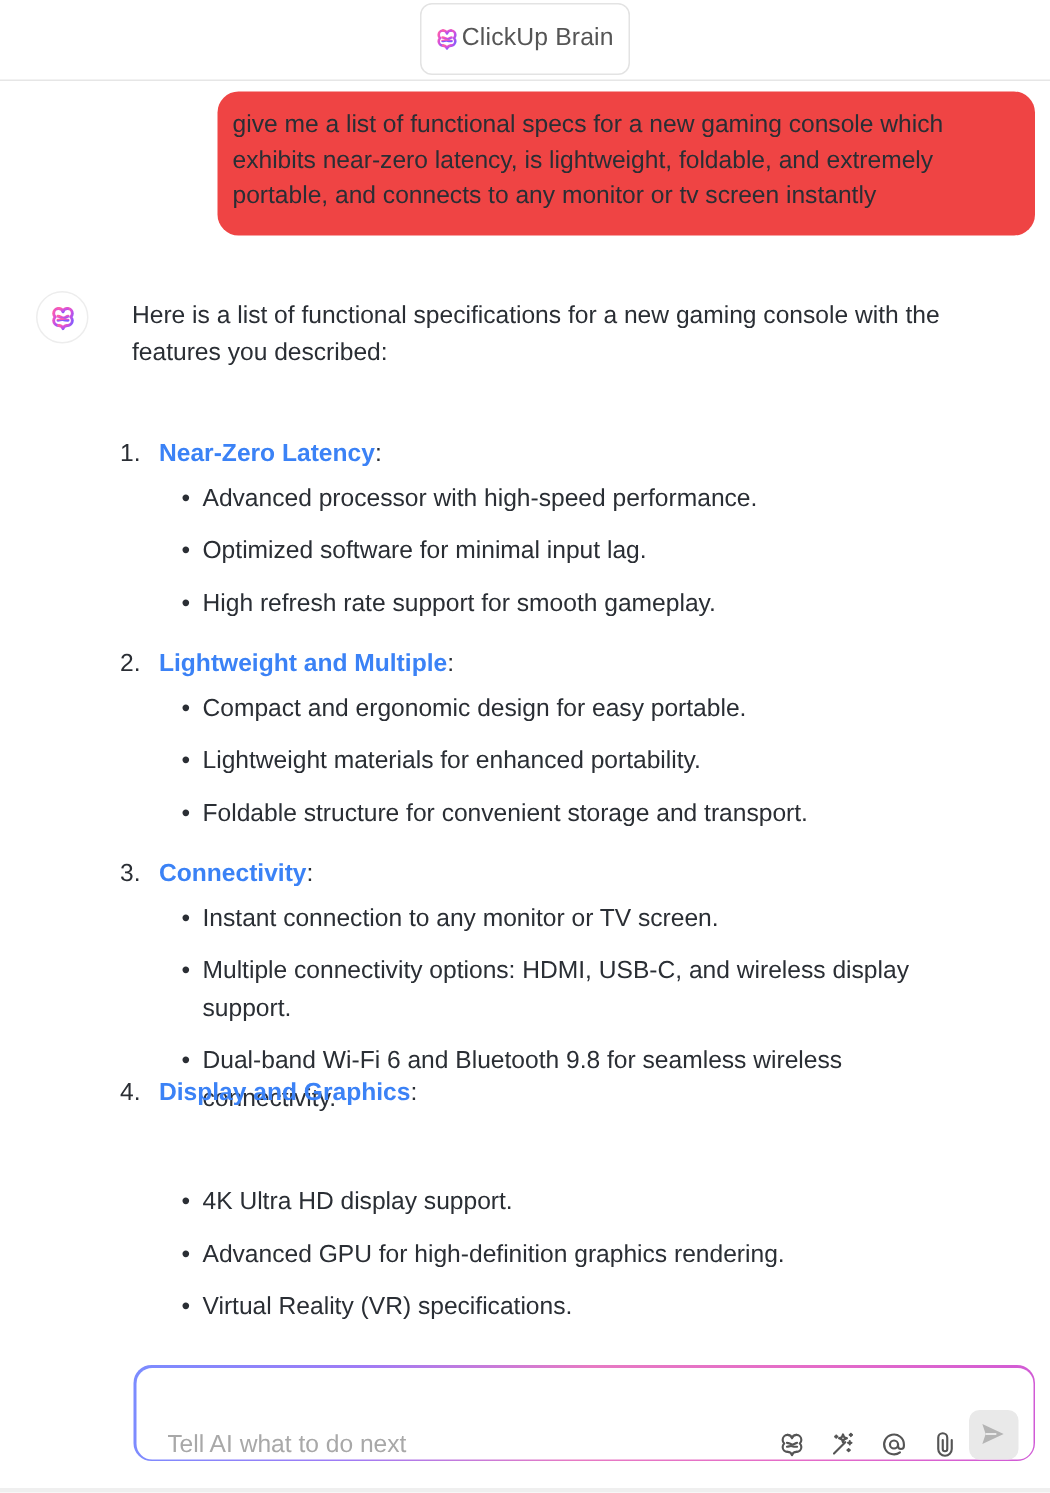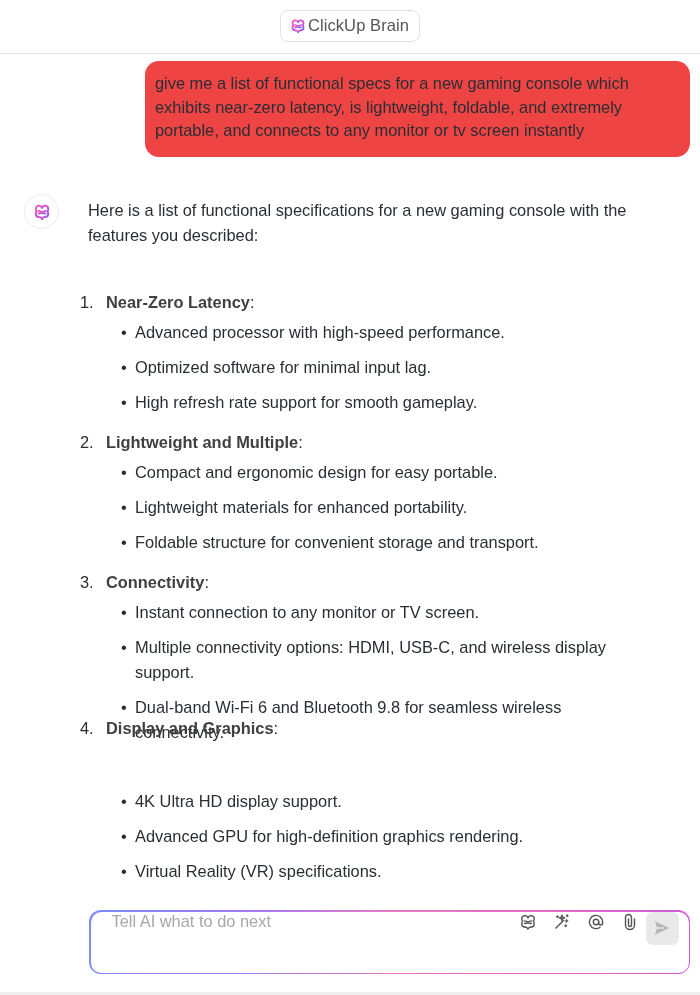--- a/index.html
+++ b/index.html
@@ -9,21 +9,21 @@
       font-family: "Liberation Sans", sans-serif;
       color: #2a2e34;
     }
     .header {
       position: absolute; left: 0; top: 0; width: 700px; height: 54px;
       border-bottom: 1px solid #e6e6e6;
       display: flex; align-items: center; justify-content: center;
     }
     .brand-pill {
       display: flex; align-items: center; gap: 2px;
-      height: 32px; padding: 0 10px 0 9px;
+      height: 48px; padding: 0 10px 0 9px;
       border: 1px solid #e3e3e3; border-radius: 8px;
       background: #fff;
       margin-top: -2px;
     }
     .brand-pill .label { font-size: 16.5px; color: #555; letter-spacing: 0.1px; }
     .brain-icon { width: 16px; height: 16px; display: block; }
 
     .user-bubble {
       position: absolute; left: 145px; top: 61px; width: 545px; height: 96px;
       background: #ef4444; border-radius: 14px;
@@ -42,37 +42,37 @@
       position: absolute; left: 88px; top: 198px; width: 600px;
       font-size: 16.4px; line-height: 24.5px; color: #2a2e34;
     }
 
     .spec-list { position: absolute; left: 0; top: 0; width: 700px; }
     .section-title {
       position: absolute; left: 80px; font-size: 16.4px; line-height: 22px; color: #2a2e34;
       white-space: nowrap;
     }
     .section-title .num { display: inline-block; width: 26px; }
-    .section-title .bold { font-weight: bold; color: #404040; }
+    .section-title .bold { font-weight: bold; color: #3b82f6; }
     .bullet {
       position: absolute; left: 121px; width: 520px;
       font-size: 16.4px; line-height: 25px; color: #2a2e34;
     }
     .bullet .dot { position: absolute; left: 0; top: 0; width: 14px; }
     .bullet .text { display: block; margin-left: 14px; }
 
     .composer-wrap {
       position: absolute; left: 89px; top: 910px; width: 601px; height: 64px;
       border-radius: 12px; padding: 1.5px;
       background: linear-gradient(100deg, #7b8cff 0%, #9f7bf5 25%, #e77ac3 50%, #e46bc8 75%, #d05ad6 100%);
     }
     .composer-wrap::after { content: none; }
     .composer {
       width: 100%; height: 100%; background: #fff; border-radius: 10.5px;
-      display: flex; align-items: flex-start; padding: 0 10px 0 21px;
+      display: flex; align-items: flex-end; padding: 0 10px 0 21px;
       position: relative;
     }
     .composer input {
       flex: 1; border: none; outline: none; background: transparent;
       font-family: "Liberation Sans", sans-serif; font-size: 16.4px; color: #2a2e34;
     }
     .composer input::placeholder { color: #a8a8a8; }
     .composer .tools { display: flex; align-items: center; gap: 14px; margin-right: 6px; }
     .tool-btn { width: 20px; height: 20px; display: flex; align-items: center; justify-content: center; cursor: pointer; }
     .tool-btn svg { width: 18px; height: 18px; }

